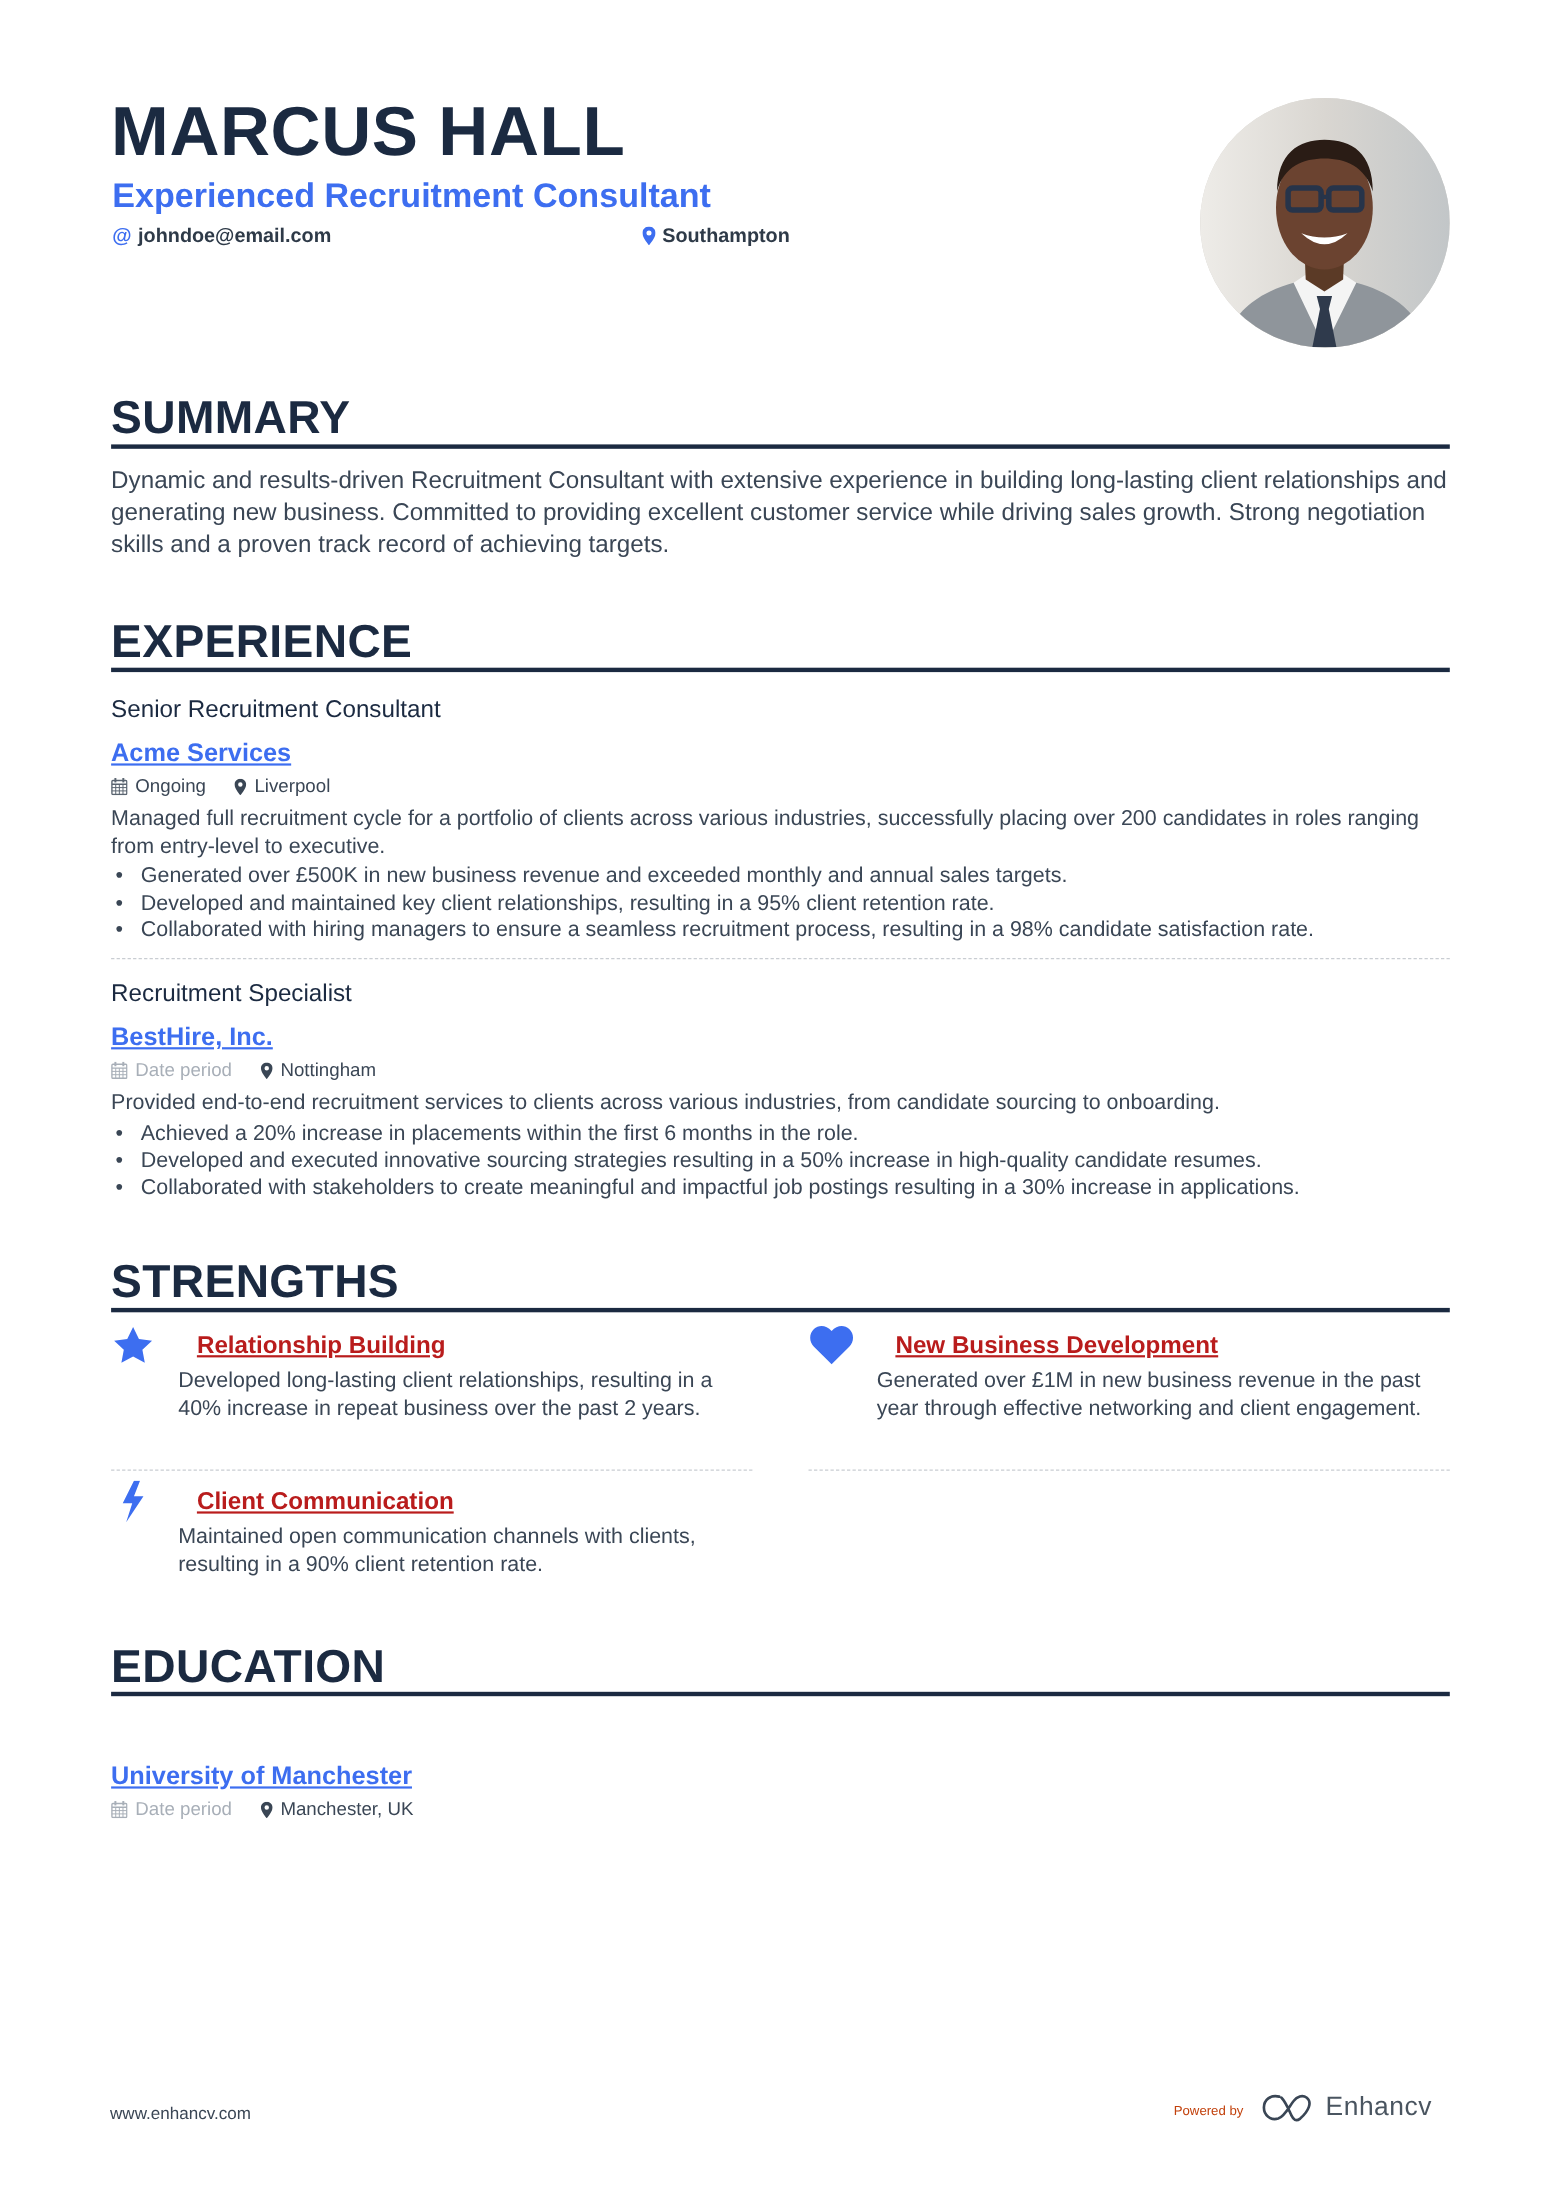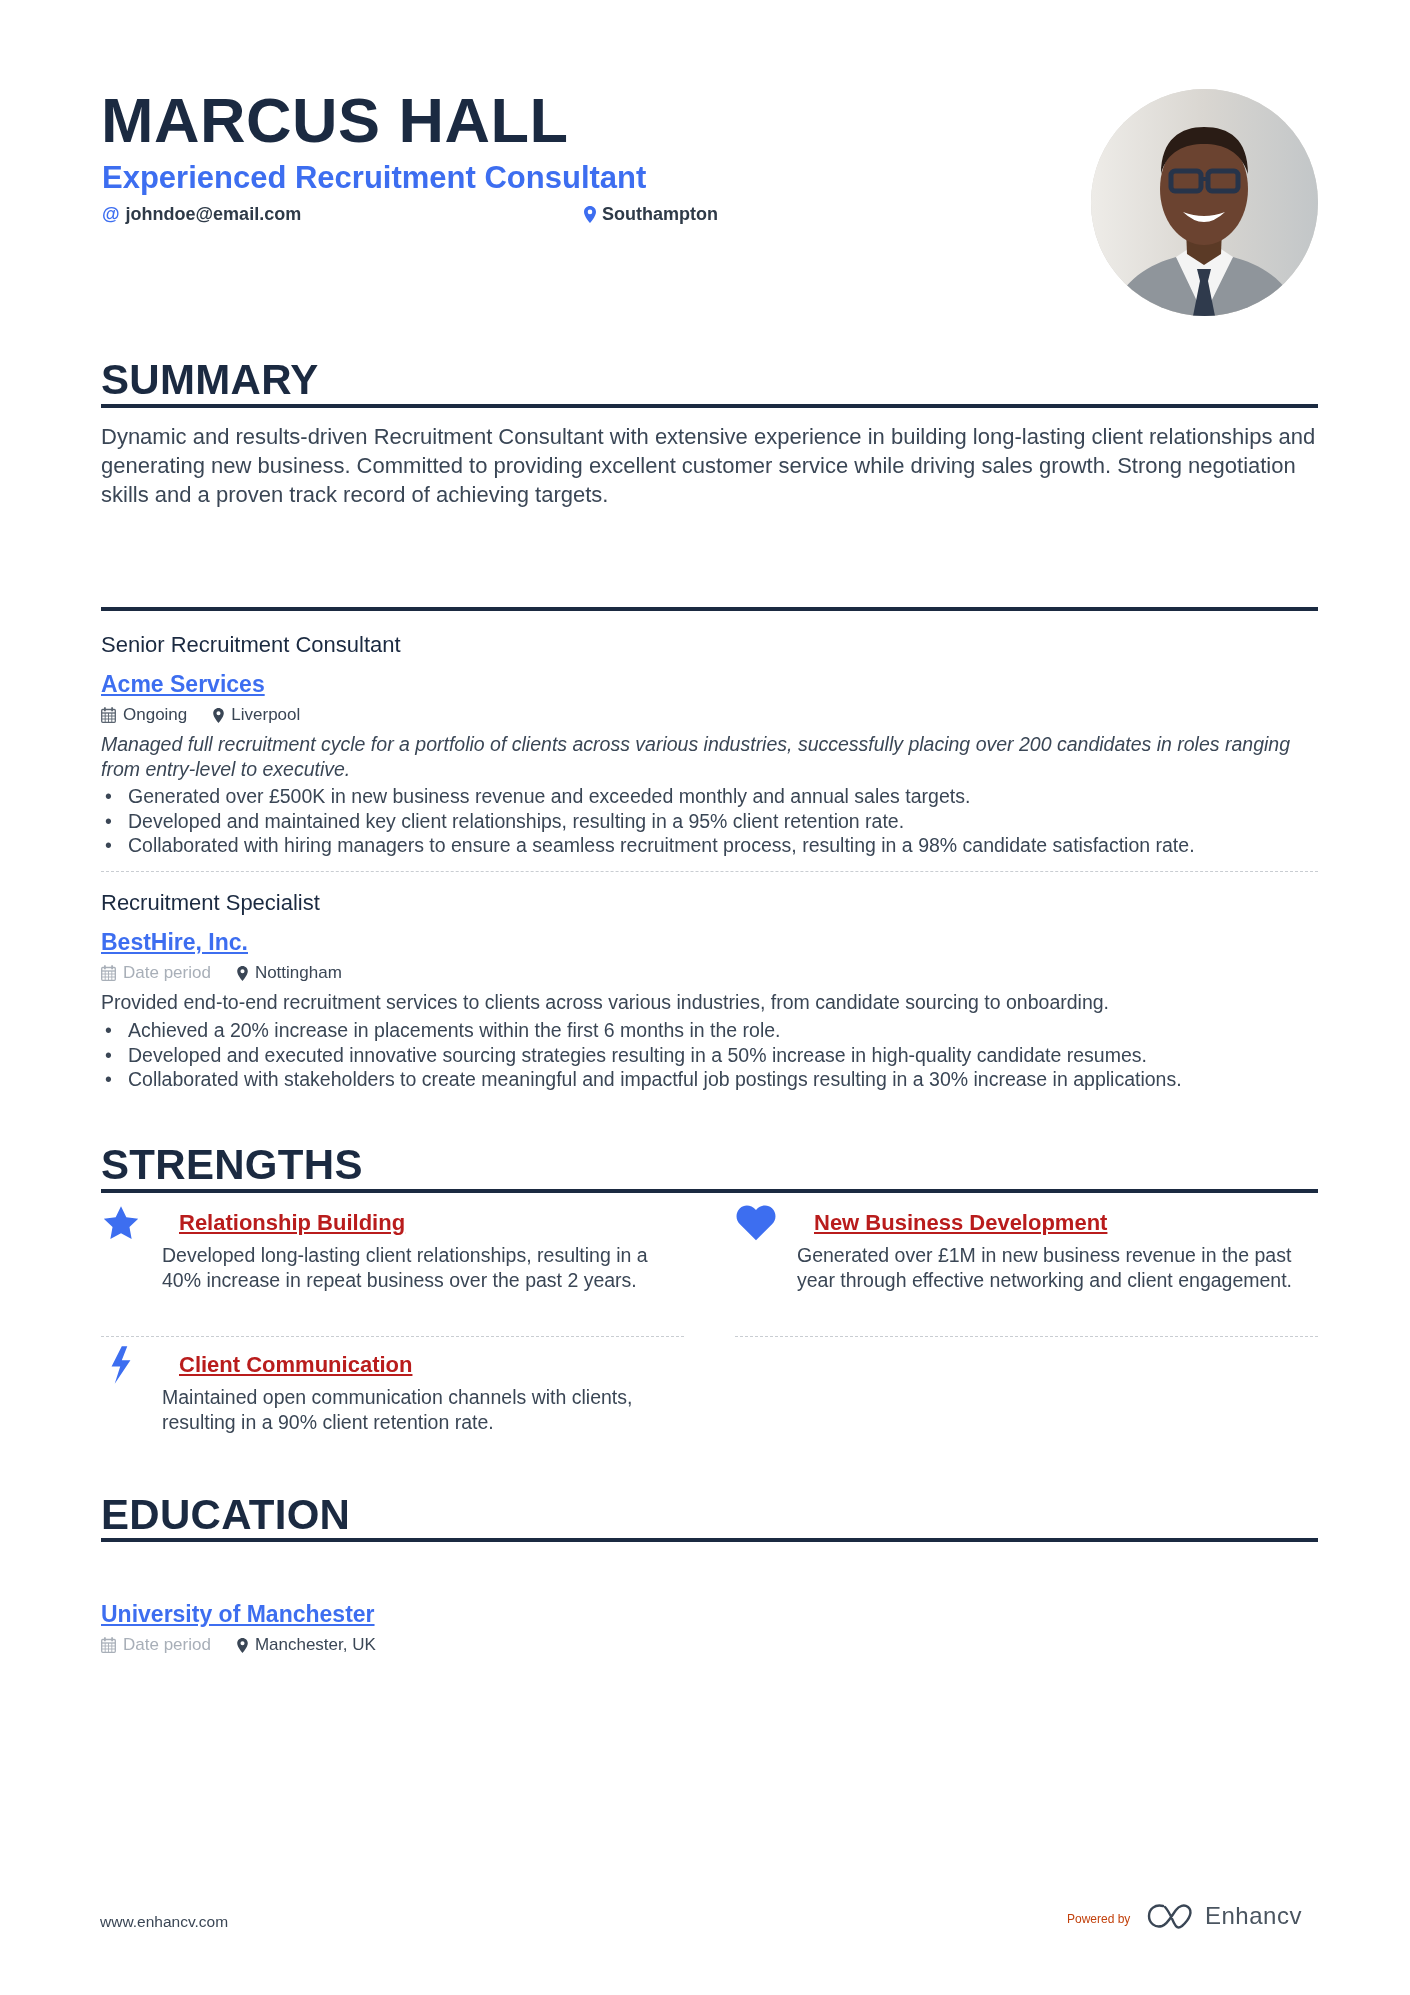--- a/index.html
+++ b/index.html
@@ -96,20 +96,21 @@
       <line x1="110" y1="90" x2="117" y2="90" stroke="#27344a" stroke-width="4"></line>
 
       <path d="M92 123 Q113 143 134 123 Q113 131 92 123 Z" fill="#ffffff"></path>
     </svg>
   </div>
 
   <div class="section-title" style="top:357px;">SUMMARY</div>
   <div class="rule" style="top:404px;"></div>
   <div class="summary-text">Dynamic and results-driven Recruitment Consultant with extensive experience in building long-lasting client relationships and generating new business. Committed to providing excellent customer service while driving sales growth. Strong negotiation skills and a proven track record of achieving targets.</div>
 
+  <div class="section-title" style="top:560px;">EXPERIENCE</div>
   <div class="rule" style="top:607px;"></div>
 
   <div class="job-title" style="top:627px;">Senior Recruitment Consultant</div>
   <div class="company" style="top:670px;">Acme Services</div>
   <div class="meta" style="top:704px;">
     <span class="item">
       <svg width="15" height="16" viewBox="0 0 15 16">
           <rect x="0.7" y="2.5" width="13.6" height="12.8" rx="1" fill="none" stroke="#5a6470" stroke-width="1.3"></rect>
           <rect x="3" y="0.3" width="1.8" height="4" fill="#5a6470"></rect>
           <rect x="10.2" y="0.3" width="1.8" height="4" fill="#5a6470"></rect>
@@ -118,21 +119,21 @@
         </svg>
       <span>Ongoing</span>
     </span>
     <span class="item">
       <svg width="11" height="15" viewBox="0 0 12 17">
           <path d="M6 0C2.7 0 0 2.6 0 5.9 0 10.3 6 17 6 17s6-6.7 6-11.1C12 2.6 9.3 0 6 0zm0 8.2a2.3 2.3 0 1 1 0-4.6 2.3 2.3 0 0 1 0 4.6z" fill="#3a4655"></path>
         </svg>
       <span>Liverpool</span>
     </span>
   </div>
-  <div class="desc" style="top:732px;font-style:italic;">Managed full recruitment cycle for a portfolio of clients across various industries, successfully placing over 200 candidates in roles ranging from entry-level to executive.</div>
+  <div class="desc" style="top:732px;">Managed full recruitment cycle for a portfolio of clients across various industries, successfully placing over 200 candidates in roles ranging from entry-level to executive.</div>
   <ul class="bullets" style="top:784px;">
     <li>Generated over £500K in new business revenue and exceeded monthly and annual sales targets.</li>
     <li>Developed and maintained key client relationships, resulting in a 95% client retention rate.</li>
     <li>Collaborated with hiring managers to ensure a seamless recruitment process, resulting in a 98% candidate satisfaction rate.</li>
   </ul>
   <div class="dash-divider" style="top:871px; left:101px; width:1217px;"></div>
 
   <div class="job-title" style="top:885px;">Recruitment Specialist</div>
   <div class="company" style="top:928px;">BestHire, Inc.</div>
   <div class="meta" style="top:962px;">

